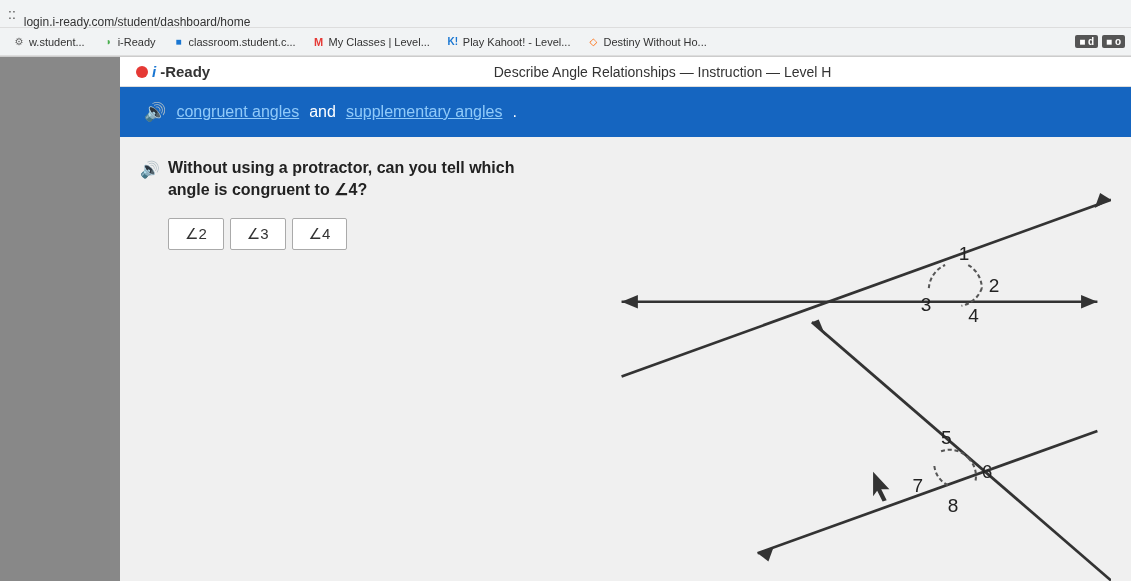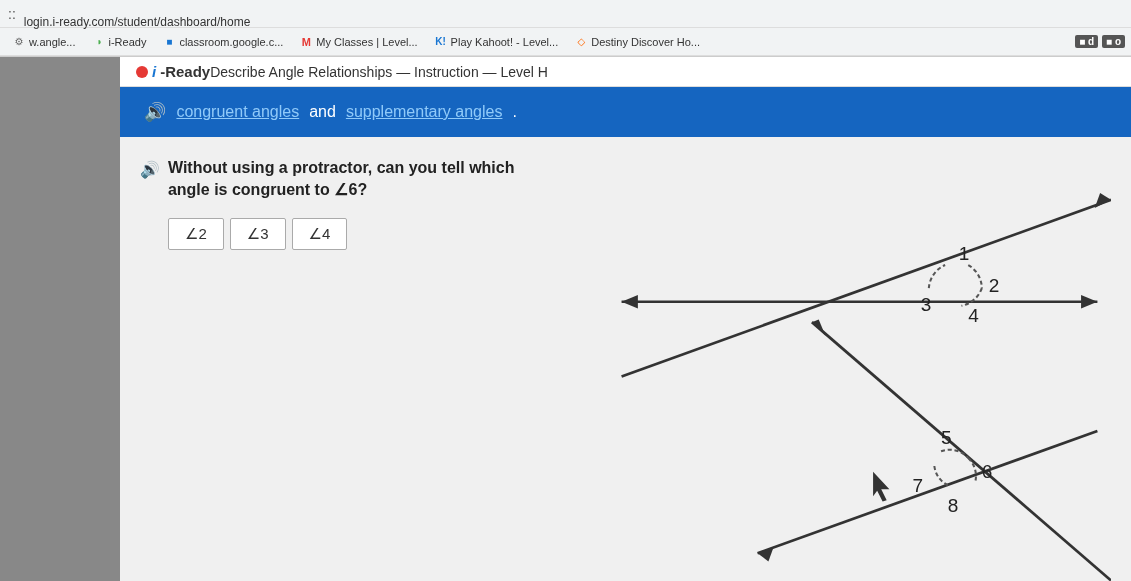--- a/index.html
+++ b/index.html
@@ -126,20 +126,21 @@
       border-radius: 50%;
       display: inline-block;
     }
     .logo-i {
       color: #1976d2;
       font-style: italic;
       font-weight: bold;
     }
     .header-title {
       flex: 1;
+      text-align: center;
       font-size: 14px;
       color: #333;
     }
 
     
     .blue-banner {
       background: #1565c0;
       color: white;
       padding: 14px 24px;
       font-size: 16px;
@@ -212,41 +213,41 @@
 <body>
 
 <div class="browser-chrome">
   <div class="address-bar">
     <span class="dots">::</span>
     <span class="url">login.i-ready.com/student/dashboard/home</span>
   </div>
   <div class="bookmarks-bar">
     <div class="bookmark-item">
       <span class="bm-icon bm-gray">⚙</span>
-      <span>w.angle...</span>
+      <span>w.student...</span>
     </div>
     <div class="bookmark-item">
       <span class="bm-icon bm-green">◑</span>
       <span>i-Ready</span>
     </div>
     <div class="bookmark-item">
       <span class="bm-icon bm-blue">■</span>
-      <span>classroom.google.c...</span>
+      <span>classroom.student.c...</span>
     </div>
     <div class="bookmark-item">
       <span class="bm-icon bm-red" style="font-weight:bold;font-size:11px">M</span>
       <span>My Classes | Level...</span>
     </div>
     <div class="bookmark-item">
       <span class="bm-icon bm-blue" style="font-weight:bold;font-size:10px">K!</span>
       <span>Play Kahoot! - Level...</span>
     </div>
     <div class="bookmark-item">
       <span class="bm-icon bm-orange">◇</span>
-      <span>Destiny Discover Ho...</span>
+      <span>Destiny Without Ho...</span>
     </div>
     <div class="right-icons">
       <span class="right-icon-box">■ d</span>
       <span class="right-icon-box">■ o</span>
     </div>
   </div>
 </div>
 
 <div class="main-content">
   <div class="left-sidebar"></div>
@@ -267,21 +268,21 @@
         <span class="congruent-link">congruent angles</span>
         <span> and </span>
         <span class="supplementary-link">supplementary angles</span>
         <span>.</span>
     </div>
 
     <div class="content-area">
       <div class="left-panel">
         <div class="question-text">
           <span class="speaker-icon" style="font-size:16px;margin-top:2px;">🔊</span>
-          <span>Without using a protractor, can you tell which angle is congruent to ∠6?</span>
+          <span>Without using a protractor, can you tell which angle is congruent to ∠4?</span>
         </div>
         <div class="angle-buttons">
           <button class="angle-btn">∠2</button>
           <button class="angle-btn">∠3</button>
           <button class="angle-btn">∠4</button>
         </div>
       </div>
 
       <div class="diagram-area">
         <svg viewBox="0 0 420 320" class="diagram-svg">

